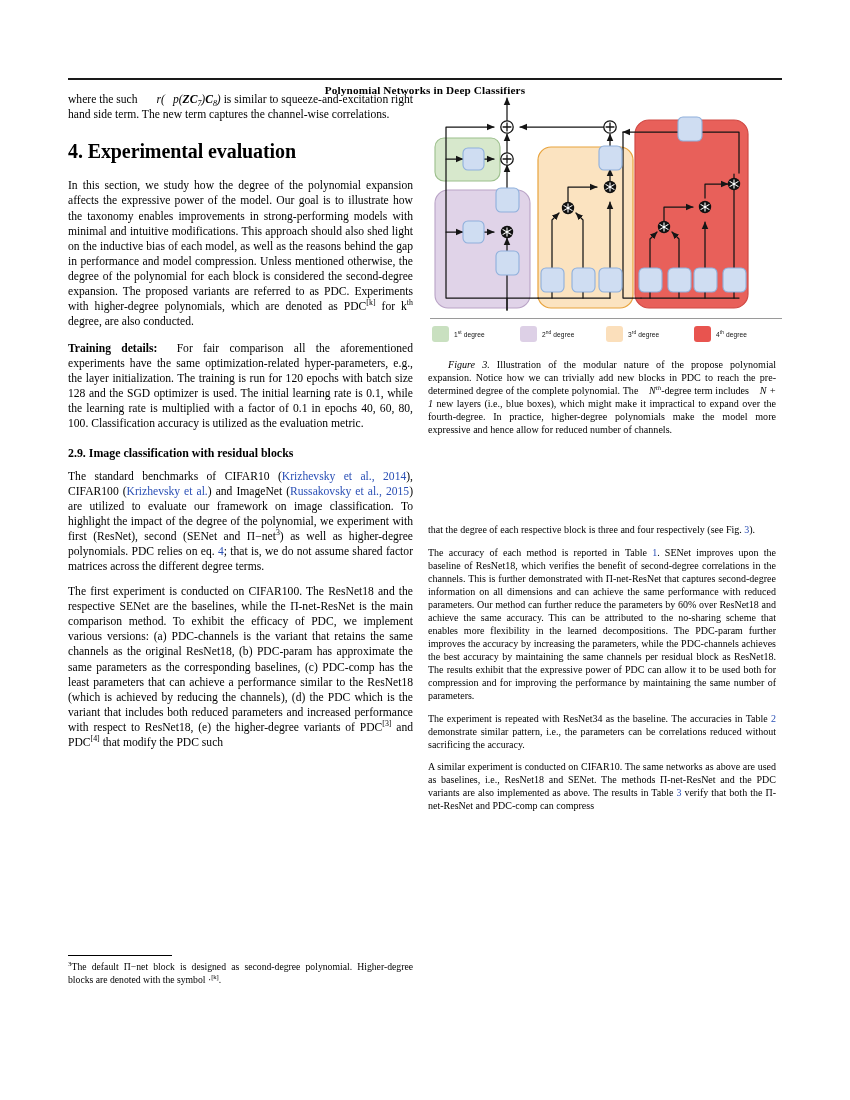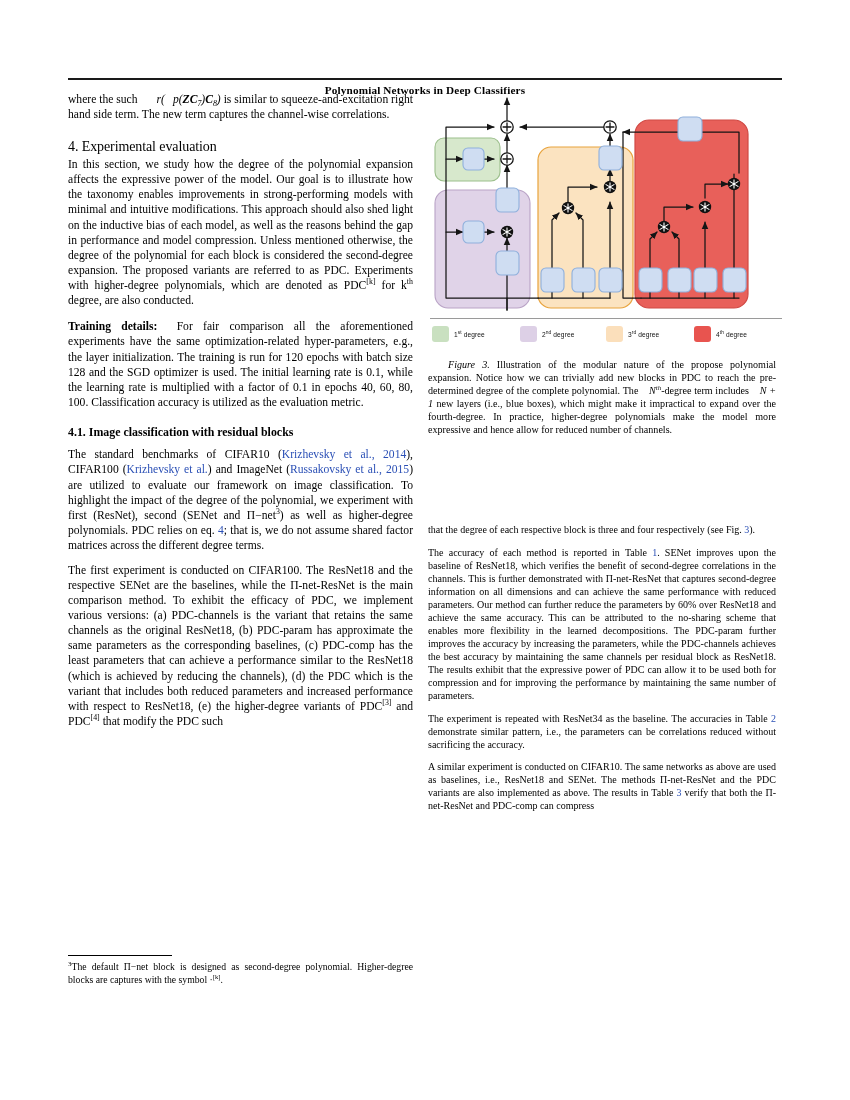--- a/index.html
+++ b/index.html
@@ -50,23 +50,23 @@
     text-justify: inter-word;
     hyphens: manual;
   }
   .col-left  { left: 68px; }
 
   p { margin: 0 0 0 0; }
   p.para { text-indent: 0; margin-bottom: 9.5px; }
   p.tight { margin-bottom: 0; font-family: Liberation Serif, serif; }
 
   h2.sec {
-    font-size: 14px;
-    font-weight: normal;
-    margin: 17px 0 1px 0;
+    font-size: 20px;
+    font-weight: bold;
+    margin: 17px 0 15px 0;
     line-height: 1.2;
     letter-spacing: -.1px;
   }
   h3.subsec {
     font-size: 11.9px;
     font-weight: bold;
     margin: 15px 0 8px 0;
     line-height: 1.2;
   }
   .runin { font-weight: bold; }
@@ -171,31 +171,31 @@
   <div class="col col-left">
 
     <p class="para"><span>where the such </span><span class="mathi"><span class="mathi">r</span>(<span class="mathi">p</span>(<span class="mathb">ZC</span><sub>7</sub>)<span class="mathb">C</span><sub>8</sub>)</span><span> is similar to squeeze-and-excitation right hand side term. The new term captures the channel-wise correlations.</span></p>
 
     <h2 class="sec">4. Experimental evaluation</h2>
 
     <p class="para"><span>In this section, we study how the degree of the polynomial expansion affects the expressive power of the model. Our goal is to illustrate how the taxonomy enables improvements in strong-performing models with minimal and intuitive modifications. This approach should also shed light on the inductive bias of each model, as well as the reasons behind the gap in performance and model compression. Unless mentioned otherwise, the degree of the polynomial for each block is considered the second-degree expansion. The proposed variants are referred to as PDC. Experiments with higher-degree polynomials, which are denoted as PDC</span><sup>[k]</sup><span> for k</span><sup>th</sup><span> degree, are also conducted.</span></p>
 
     <p class="para" style="margin-top:11px;"><span class="runin">Training details:</span><span style="display:inline-block;width:9px;"></span><span> For fair comparison all the aforementioned experiments have the same optimization-related hyper-parameters, e.g., the layer initialization. The training is run for 120 epochs with batch size 128 and the SGD optimizer is used. The initial learning rate is 0.1, while the learning rate is multiplied with a factor of 0.1 in epochs 40, 60, 80, 100. Classification accuracy is utilized as the evaluation metric.</span></p>
 
-    <h3 class="subsec">4.1. Image classification with residual blocks</h3>
+    <h3 class="subsec">2.9. Image classification with residual blocks</h3>
 
     <p class="para"><span>The standard benchmarks of CIFAR10 (</span><span class="cite">Krizhevsky et al., 2014</span><span>), CIFAR100 (</span><span class="cite">Krizhevsky et al.</span><span>) and ImageNet (</span><span class="cite">Russakovsky et al., 2015</span><span>) are utilized to evaluate our framework on image classification. To highlight the impact of the degree of the polynomial, we experiment with first (ResNet), second (SENet and Π−net</span><sup>3</sup><span>) as well as higher-degree polynomials. PDC relies on eq. </span><span class="cite">4</span><span>; that is, we do not assume shared factor matrices across the different degree terms.</span></p>
 
     <p class="para tight"><span>The first experiment is conducted on CIFAR100. The ResNet18 and the respective SENet are the baselines, while the Π-net-ResNet is the main comparison method. To exhibit the efficacy of PDC, we implement various versions: (a) PDC-channels is the variant that retains the same channels as the original ResNet18, (b) PDC-param has approximate the same parameters as the corresponding baselines, (c) PDC-comp has the least parameters that can achieve a performance similar to the ResNet18 (which is achieved by reducing the channels), (d) the PDC which is the variant that includes both reduced parameters and increased performance with respect to ResNet18, (e) the higher-degree variants of PDC</span><sup>[3]</sup><span> and PDC</span><sup>[4]</sup><span> that modify the PDC such</span></p>
   </div>
 
   <div class="footnote-wrap">
     <div class="fnrule"></div>
     <div class="footnote">
-      <span class="fnmark">3</span><span>The default Π−net block is designed as second-degree polynomial. Higher-degree blocks are captures with the symbol ·</span><sup>[k]</sup><span>.</span>
+      <span class="fnmark">3</span><span>The default Π−net block is designed as second-degree polynomial. Higher-degree blocks are denoted with the symbol ·</span><sup>[k]</sup><span>.</span>
     </div>
   </div>
 
   <div class="figure">
     <div class="figcanvas">
       <svg width="356" height="222" viewBox="0 0 356 222">
         <defs>
           <marker id="ah" markerWidth="7" markerHeight="7" refX="5.6" refY="3" orient="auto" markerUnits="strokeWidth">
             <path d="M0,0.4 L6,3 L0,5.6 z" fill="#151515"></path>
           </marker>

